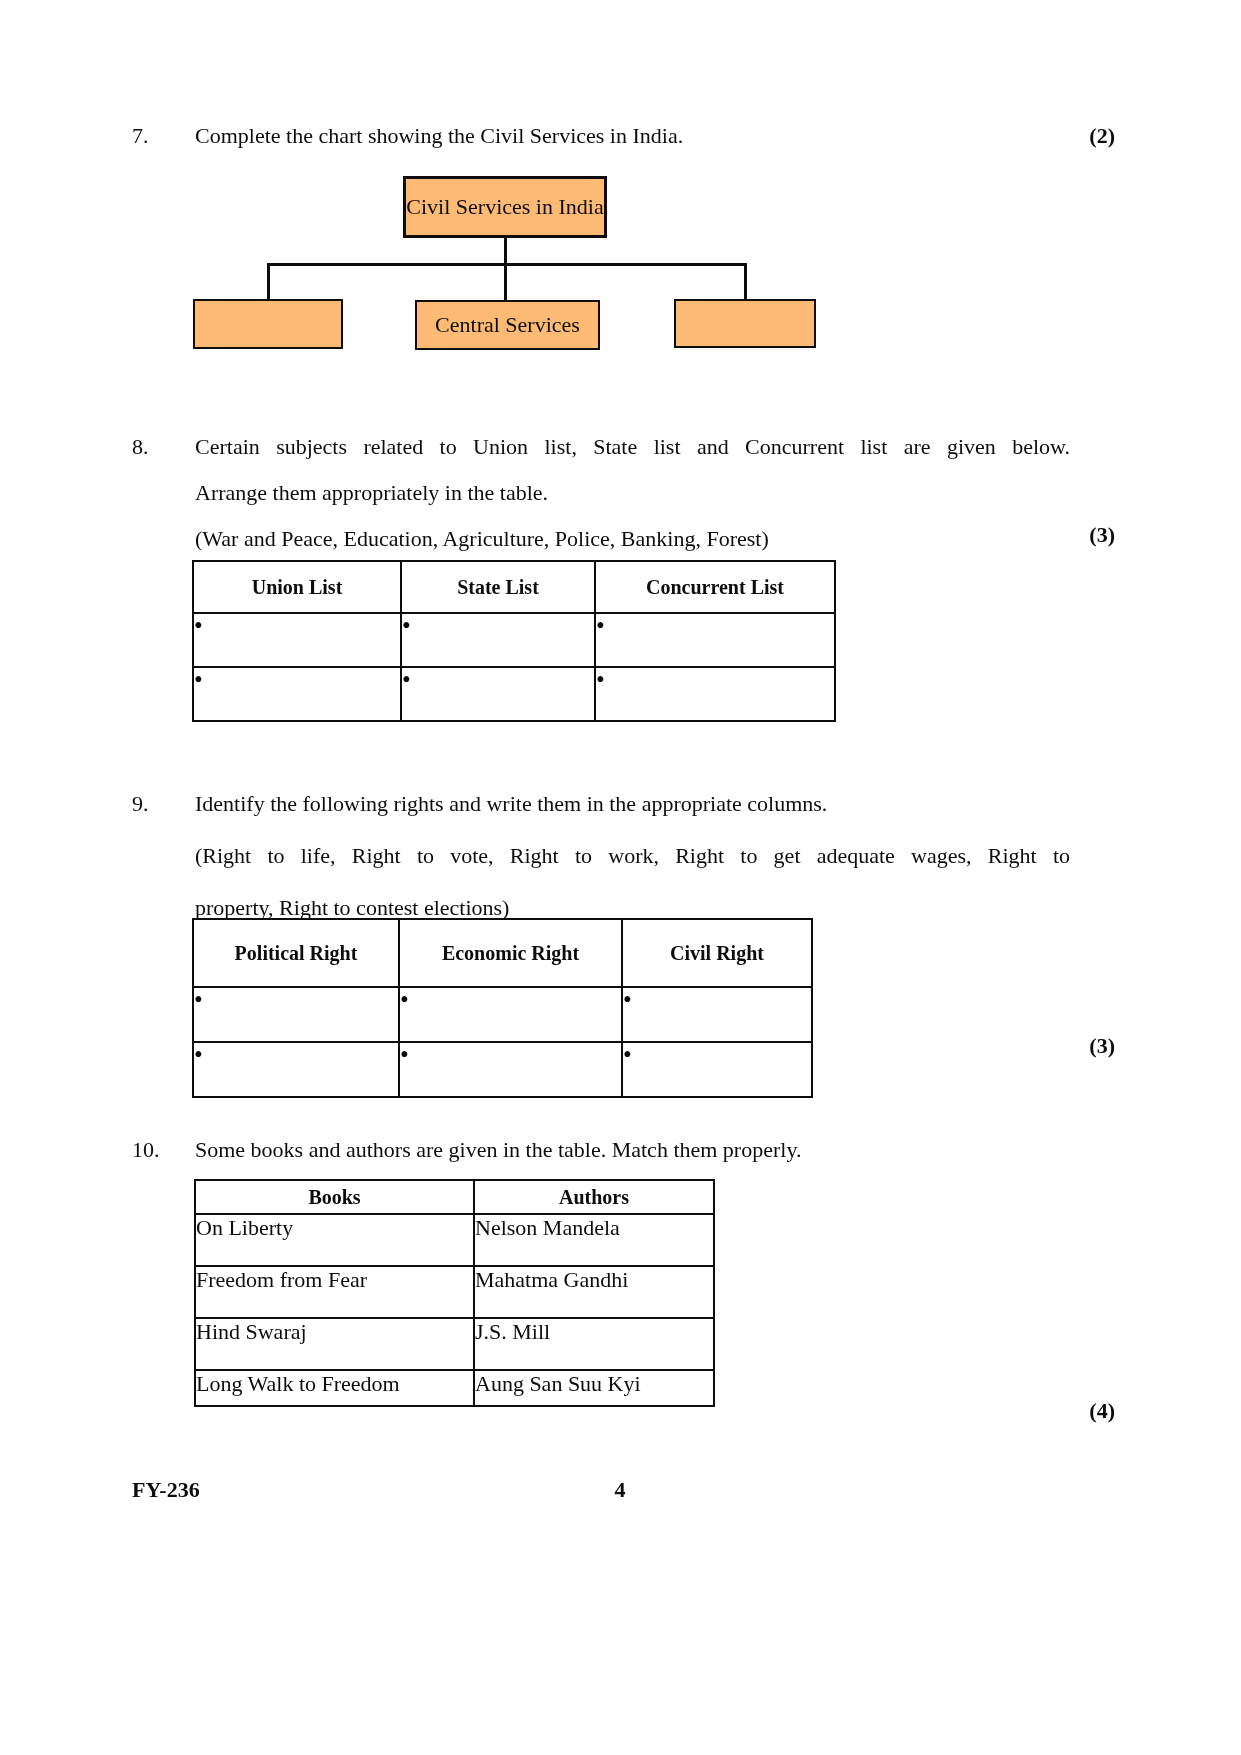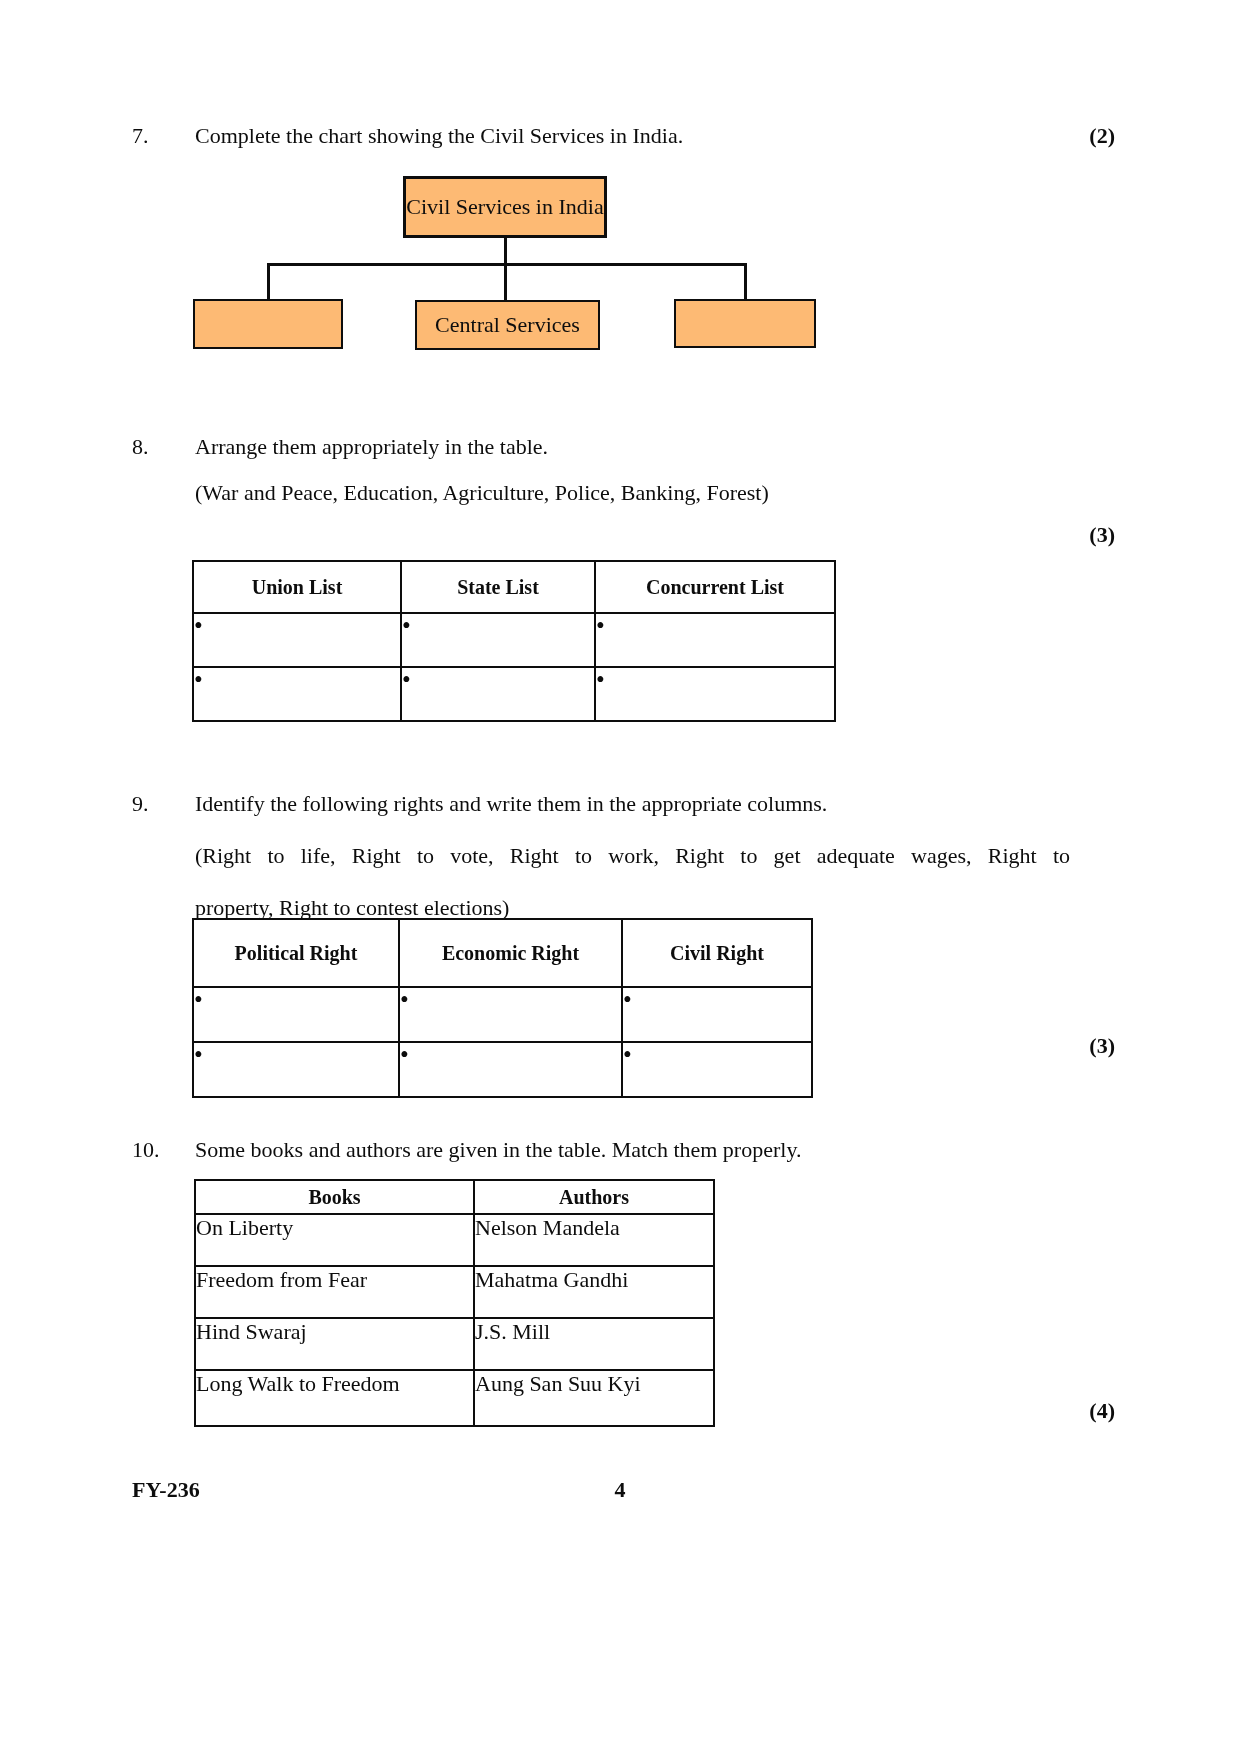--- a/index.html
+++ b/index.html
@@ -55,20 +55,21 @@
     <div class="cline" style="left:267px; top:87px; width:2.5px; height:37px;"></div>
     <div class="cline" style="left:504px; top:87px; width:2.5px; height:39px;"></div>
     <div class="cline" style="left:744px; top:87px; width:2.5px; height:37px;"></div>
     <div class="cbox" style="left:193px; top:123px; width:150px; height:50px;"></div>
     <div class="cbox" style="left:415px; top:124px; width:185px; height:50px;">Central Services</div>
     <div class="cbox" style="left:674px; top:123px; width:142px; height:49px;"></div>
   </div>
 
   <div class="qblock" style="top:424px; line-height:46px;">
     <span class="qnum">8.</span>
+    <div class="qline just">Certain subjects related to Union list, State list and Concurrent list are given below.</div>
     <div class="qline">Arrange them appropriately in the table.</div>
     <div class="qline">(War and Peace, Education, Agriculture, Police, Banking, Forest)</div>
   </div>
   <span class="marks" style="top:518px;">(3)</span>
 
   <table class="grid" style="left:192px; top:560px; width:642px;">
     <colgroup>
         <col style="width:208px">
         <col style="width:194px">
         <col style="width:240px">
@@ -152,21 +153,21 @@
         <td class="match-cell">Nelson Mandela</td>
       </tr>
       <tr style="height:52px;">
         <td class="match-cell">Freedom from Fear</td>
         <td class="match-cell">Mahatma Gandhi</td>
       </tr>
       <tr style="height:52px;">
         <td class="match-cell">Hind Swaraj</td>
         <td class="match-cell">J.S. Mill</td>
       </tr>
-      <tr style="height:56px;">
+      <tr style="height:36px;">
         <td class="match-cell">Long Walk to Freedom</td>
         <td class="match-cell">Aung San Suu Kyi</td>
       </tr>
     </tbody>
   </table>
 
   <span class="footer-code">FY-236</span>
   <span class="footer-page">4</span>
 
 </div>

